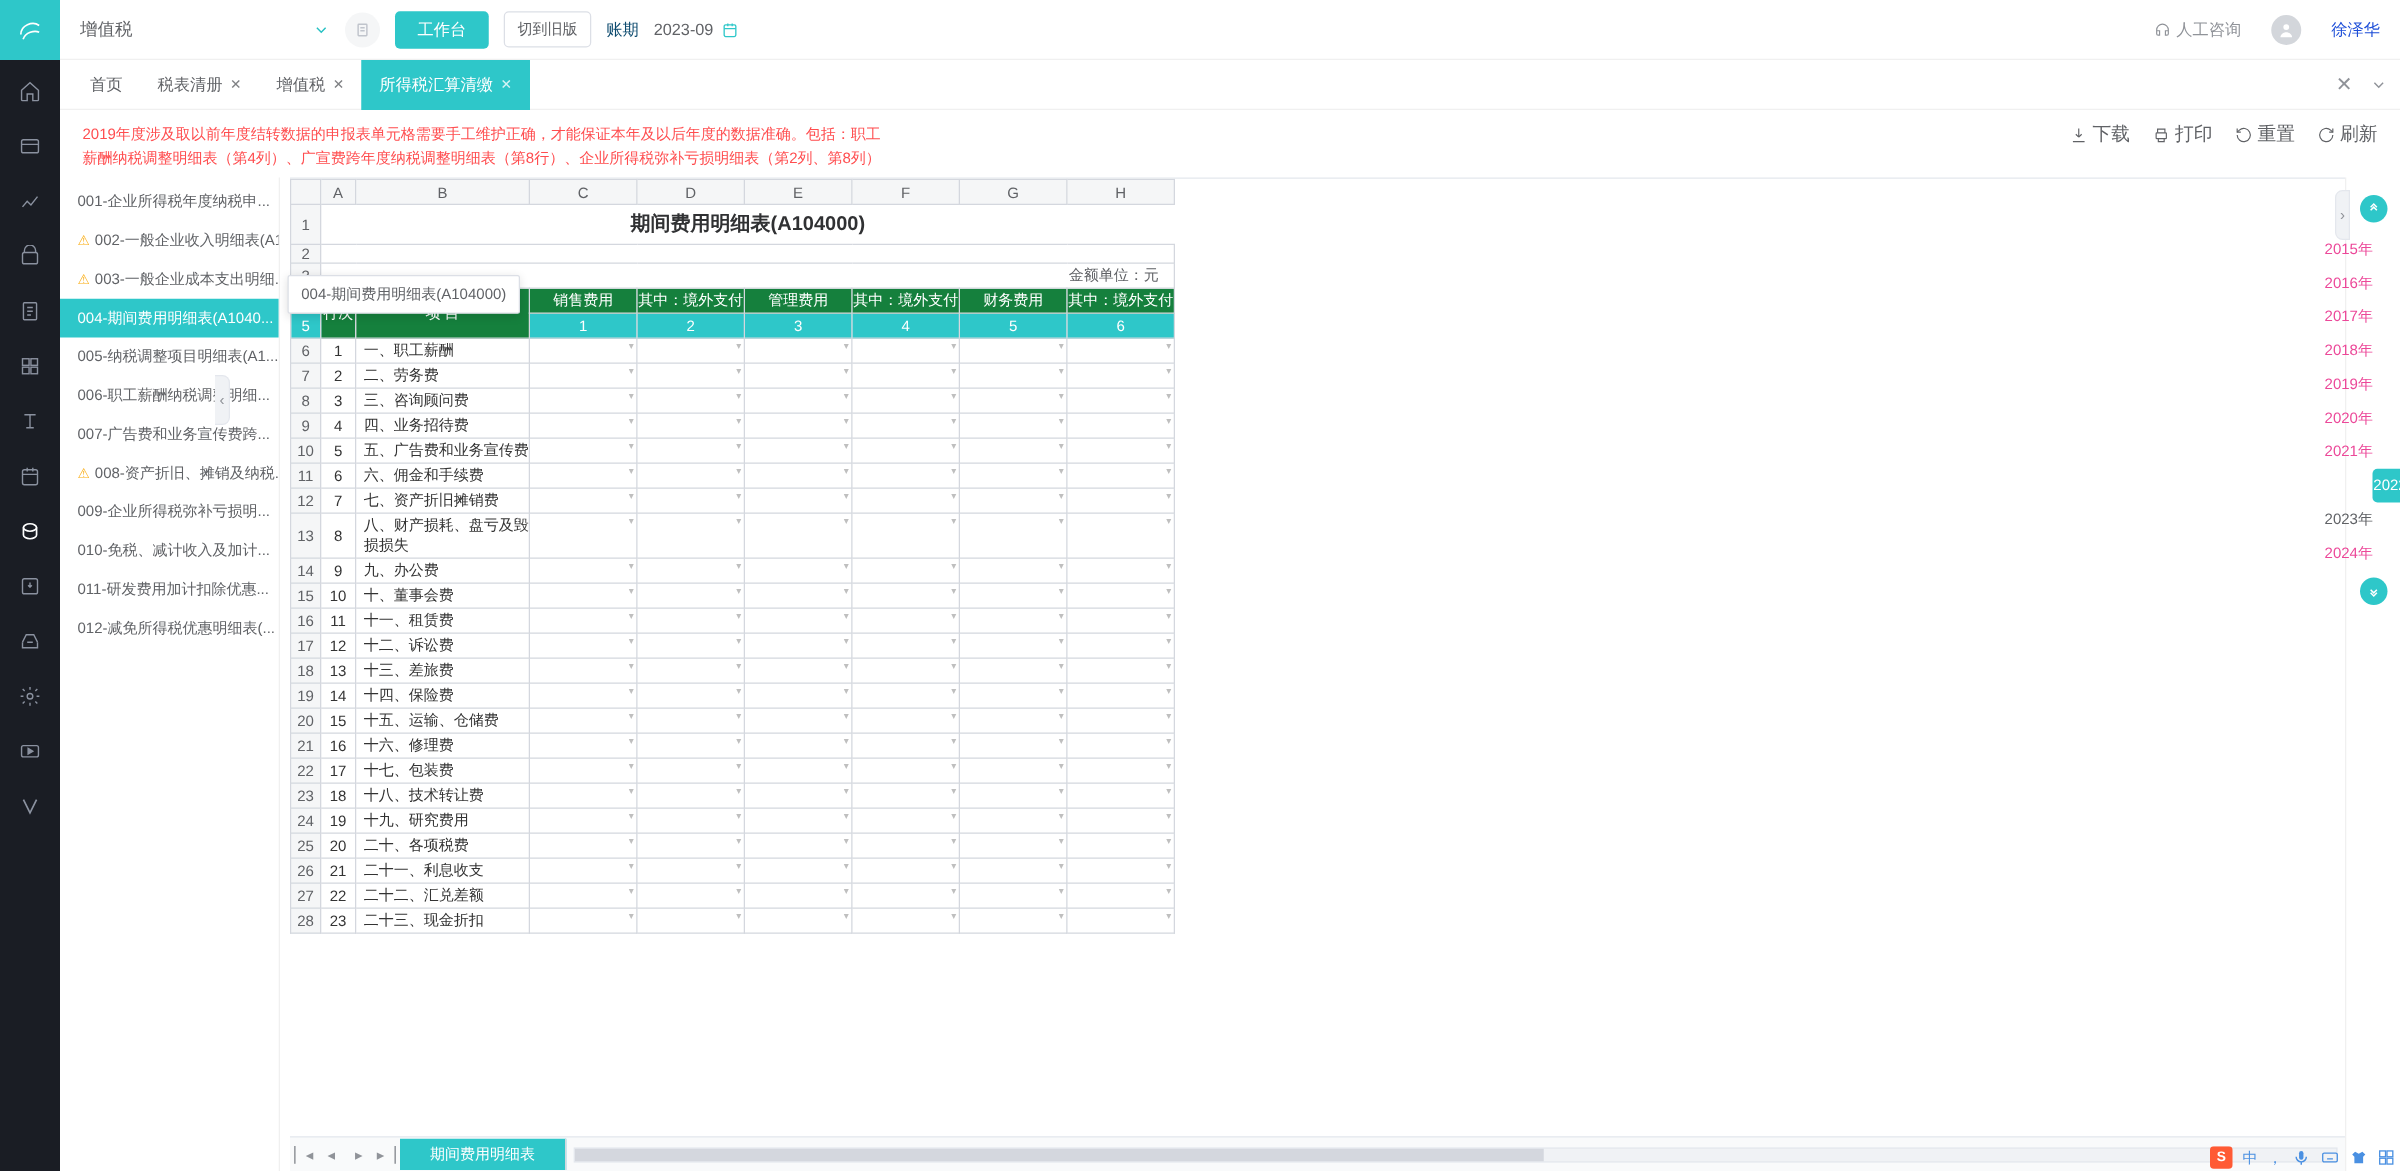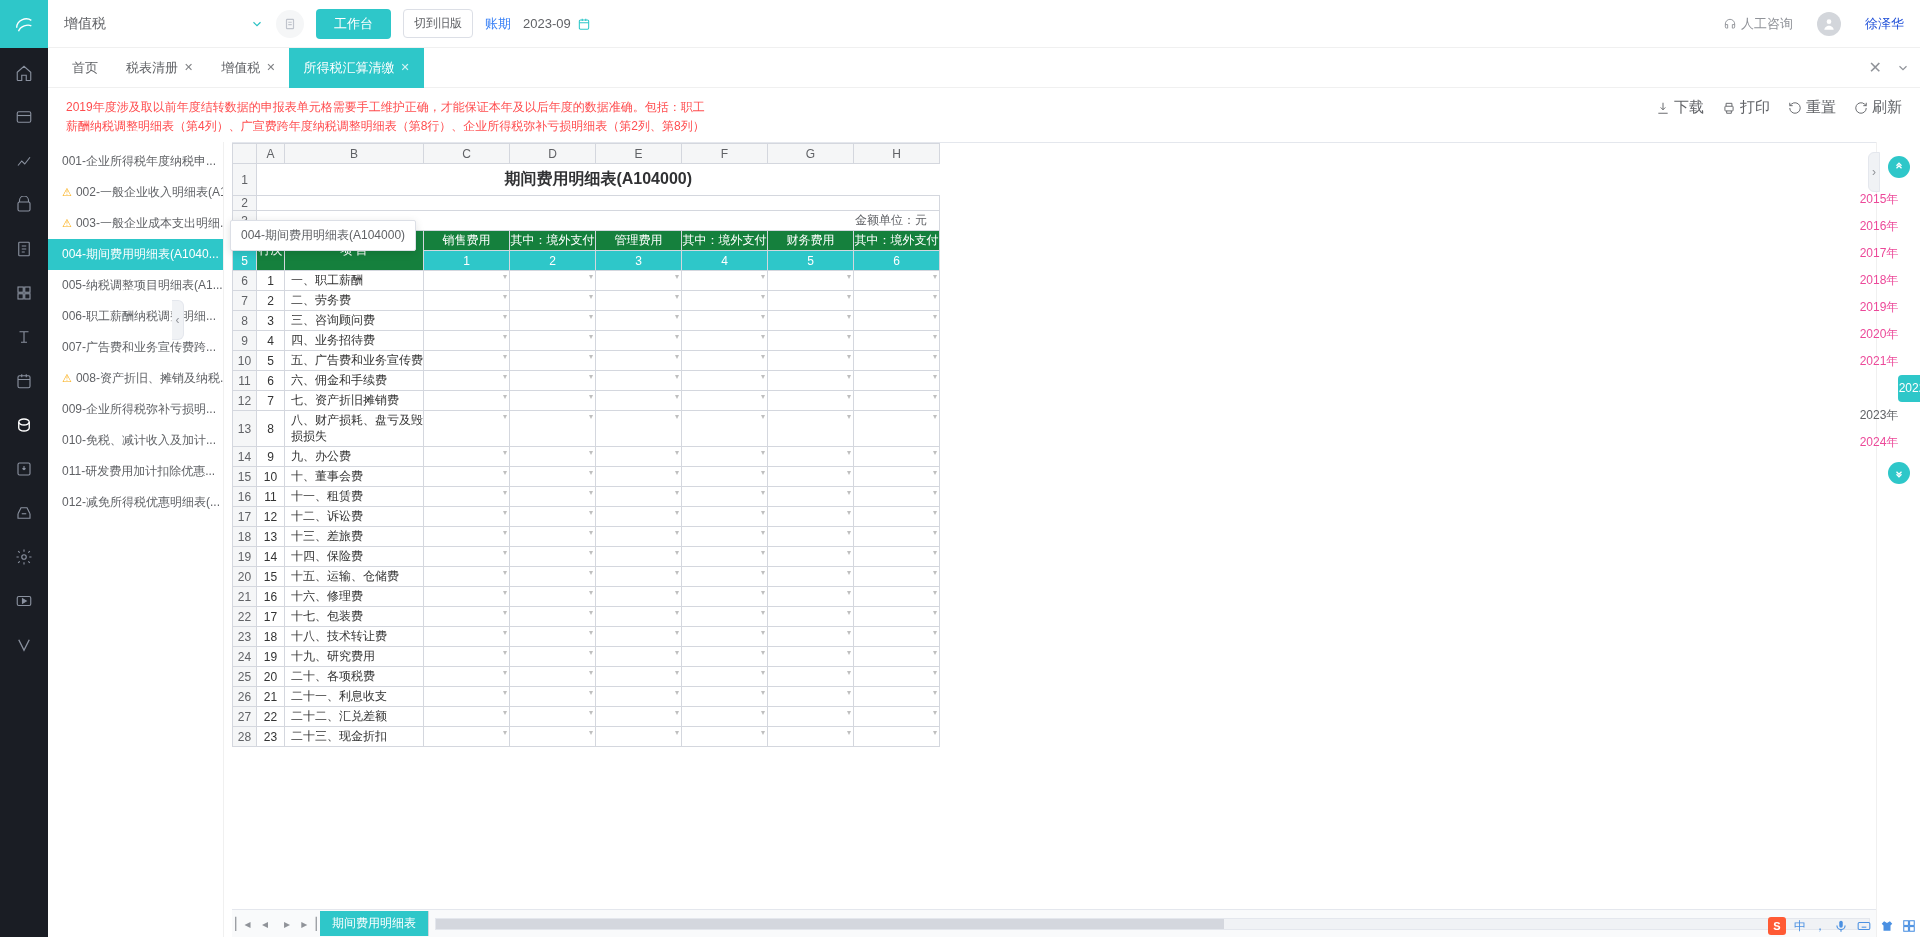--- a/index.html
+++ b/index.html
@@ -9,21 +9,21 @@
 .logo-box { width: 48px; height: 48px; display: flex; align-items: center; justify-content: center; color: #fff; }
 .rail-icon { width: 48px; height: 38px; display: flex; align-items: center; justify-content: center; color: #8a919f; margin-top: 6px; cursor: pointer; }
 .rail-icon.active { color: #fff; }
 .main { flex: 1; display: flex; flex-direction: column; min-width: 0; }
 .topbar { height: 48px; display: flex; align-items: center; padding: 0 16px; border-bottom: 1px solid #f0f0f0; gap: 12px; }
 .title-drop { width: 200px; display: flex; align-items: center; justify-content: space-between; color: #606266; font-size: 14px; cursor: pointer; }
 .chevron-down { color: #27c1c3; }
 .round-icon { width: 28px; height: 28px; border-radius: 50%; background: #f5f6f7; display: flex; align-items: center; justify-content: center; color: #c0c4cc; }
 .btn-primary { background: #2ec7c9; color: #fff; border: none; padding: 6px 18px; border-radius: 4px; font-size: 13px; cursor: pointer; }
 .btn-outline { background: #fff; border: 1px solid #dcdfe6; color: #606266; padding: 5px 10px; border-radius: 4px; font-size: 12px; cursor: pointer; }
-.label-gray { color: #3b82f6; font-size: 13px; }
+.label-gray { color: #0c4a6e; font-size: 13px; }
 .date-disp { color: #606266; font-size: 13px; display: flex; align-items: center; gap: 6px; cursor: pointer; }
 .cal-icon { color: #2ec7c9; }
 .flex-spacer { flex: 1; }
 .topbar-right { display: flex; align-items: center; gap: 24px; color: #909399; font-size: 13px; }
 .avatar { width: 24px; height: 24px; border-radius: 50%; background: #d3d6db; display: flex; align-items: center; justify-content: center; color: #fff; }
 .tabsbar { height: 40px; display: flex; align-items: center; padding: 0 10px; border-bottom: 1px solid #f0f0f0; position: relative; }
 .tab { padding: 0 14px; height: 40px; display: flex; align-items: center; gap: 6px; color: #606266; font-size: 13px; cursor: pointer; }
 .tab.active { background: #2ec7c9; color: #fff; }
 .tab .close-x { font-size: 11px; color: inherit; opacity: 0.8; }
 .tabsbar .close-all { margin-left: auto; margin-right: 14px; color: #909399; cursor: pointer; font-size: 16px; }
@@ -50,21 +50,21 @@
 .unit-cell { text-align: right; padding-right: 12px; color: #606266; height: 20px; }
 .teal-hdr td { background: #15803d; color: #fff; text-align: center; font-weight: 500; height: 20px; }
 .teal-hdr2 td { background: #2ec7c9; color: #fff; text-align: center; height: 20px; }
 .data-row td { height: 20px; }
 .rnum { text-align: center; width: 28px; }
 .itemname { padding-left: 6px; width: 116px; white-space: nowrap; }
 .valcell { width: 86px; text-align: right; padding-right: 4px; position: relative; }
 .valcell .tick { position: absolute; right: 2px; top: 1px; font-size: 8px; color: #bfbfbf; }
 .sheet-tabs { height: 28px; border-top: 1px solid #e4e7ed; display: flex; align-items: center; gap: 0; background: #f9fafb; }
 .sheet-tabs .nav { width: 22px; text-align: center; color: #909399; cursor: pointer; }
-.sheet-tabs .stab { padding: 4px 12px; background: #2ec7c9; color: #fff; font-size: 12px; border-right: 1px solid #d4d7de; }
+.sheet-tabs .stab { padding: 4px 24px; background: #2ec7c9; color: #fff; font-size: 12px; border-right: 1px solid #d4d7de; }
 .sheet-tabs .hscroll { flex: 1; height: 12px; margin: 0 6px; background: #f0f2f5; border: 1px solid #e4e7ed; position: relative; }
 .sheet-tabs .hthumb { position: absolute; left: 0; top: 0; bottom: 0; width: 55%; background: #d4d7de; }
 .year-rail { width: 44px; background: #fff; border-left: 1px solid #f0f0f0; display: flex; flex-direction: column; align-items: center; padding-top: 10px; gap: 2px; }
 .yr { width: 40px; padding: 5px 0; text-align: center; font-size: 12px; color: #ec4899; border-radius: 4px; cursor: pointer; }
 .yr.active { background: #2ec7c9; color: #fff; margin-left: 39px; }
 .yr.enabled { color: #606266; }
 .yr-btn { width: 22px; height: 22px; border-radius: 50%; background: #2ec7c9; color: #fff; display: flex; align-items: center; justify-content: center; font-size: 12px; margin: 4px 0 6px; cursor: pointer; }
 .ime-bar { position: fixed; right: 4px; bottom: 2px; display: flex; align-items: center; gap: 8px; font-size: 12px; color: #4a90e2; z-index: 100; }
 .ime-badge { width: 18px; height: 18px; background: #ff5a34; color: #fff; border-radius: 3px; display: flex; align-items: center; justify-content: center; font-weight: bold; font-size: 11px; }
 svg { display: block; }

